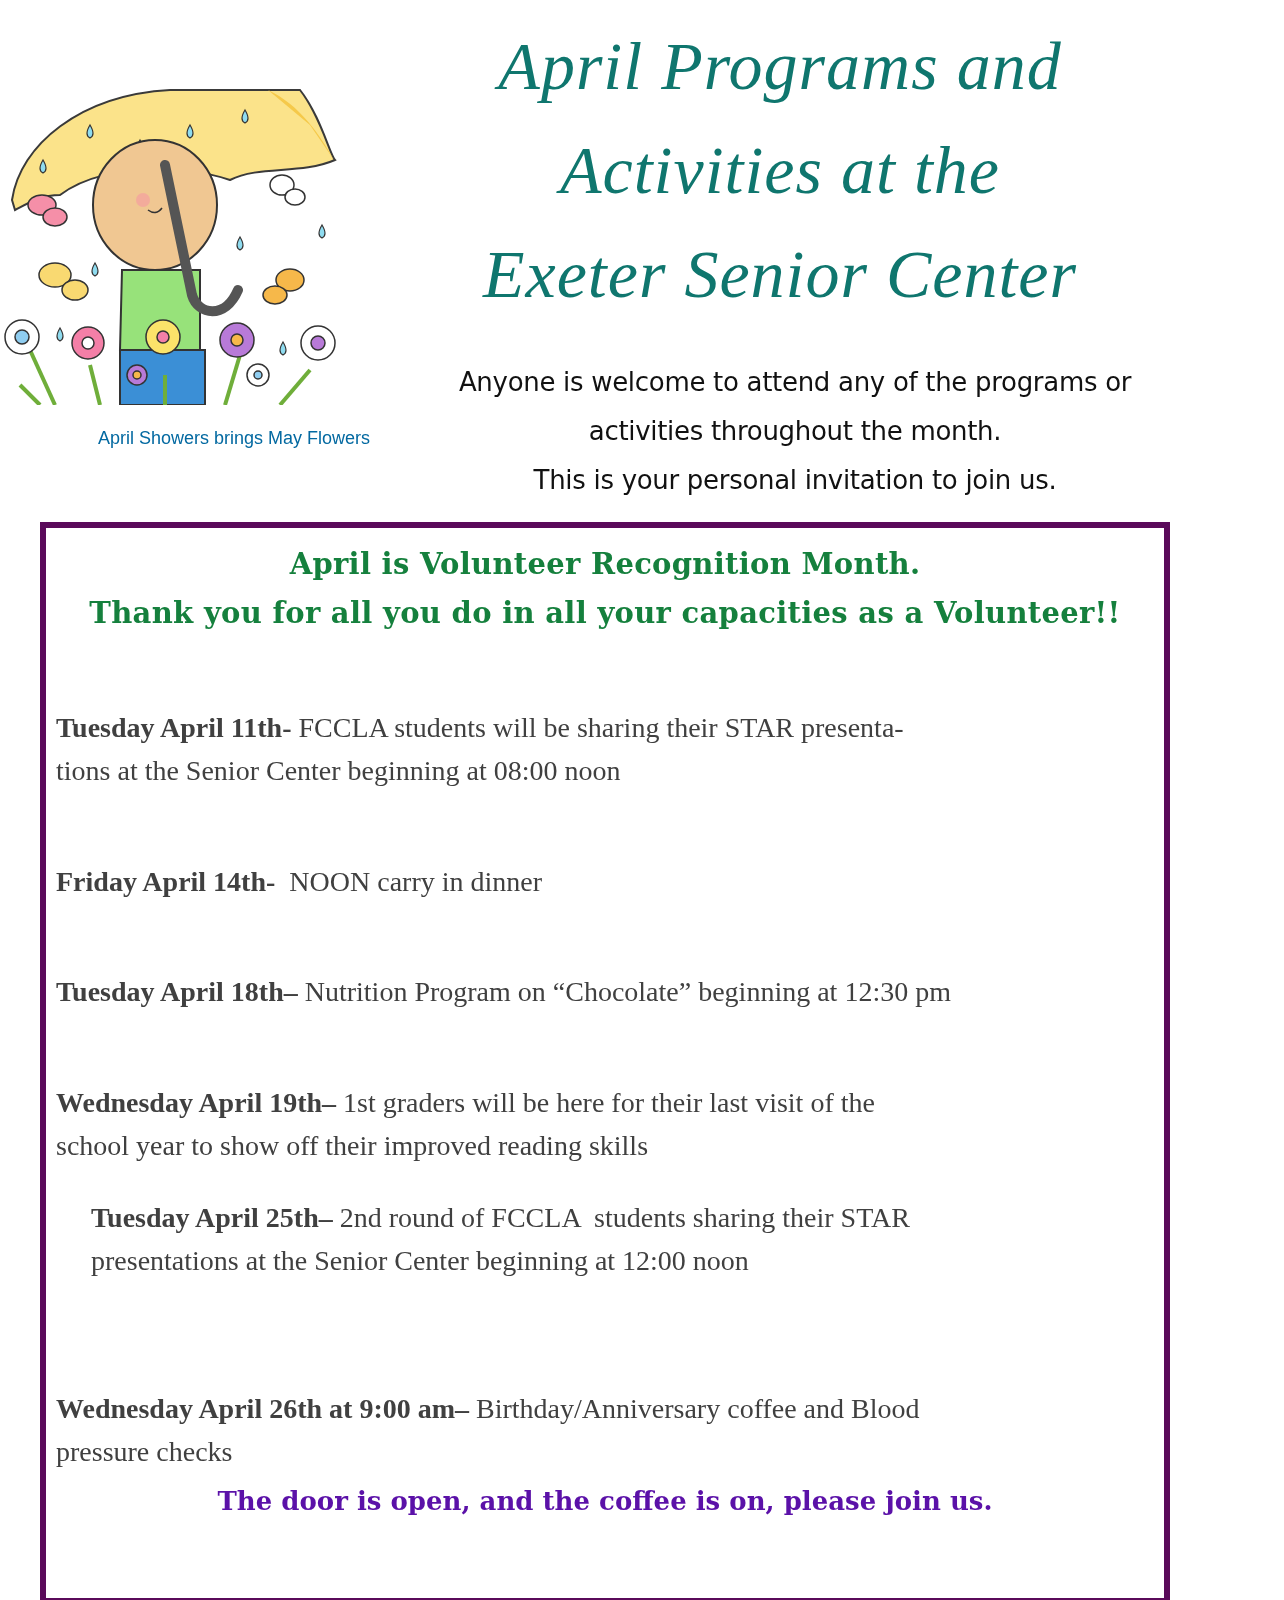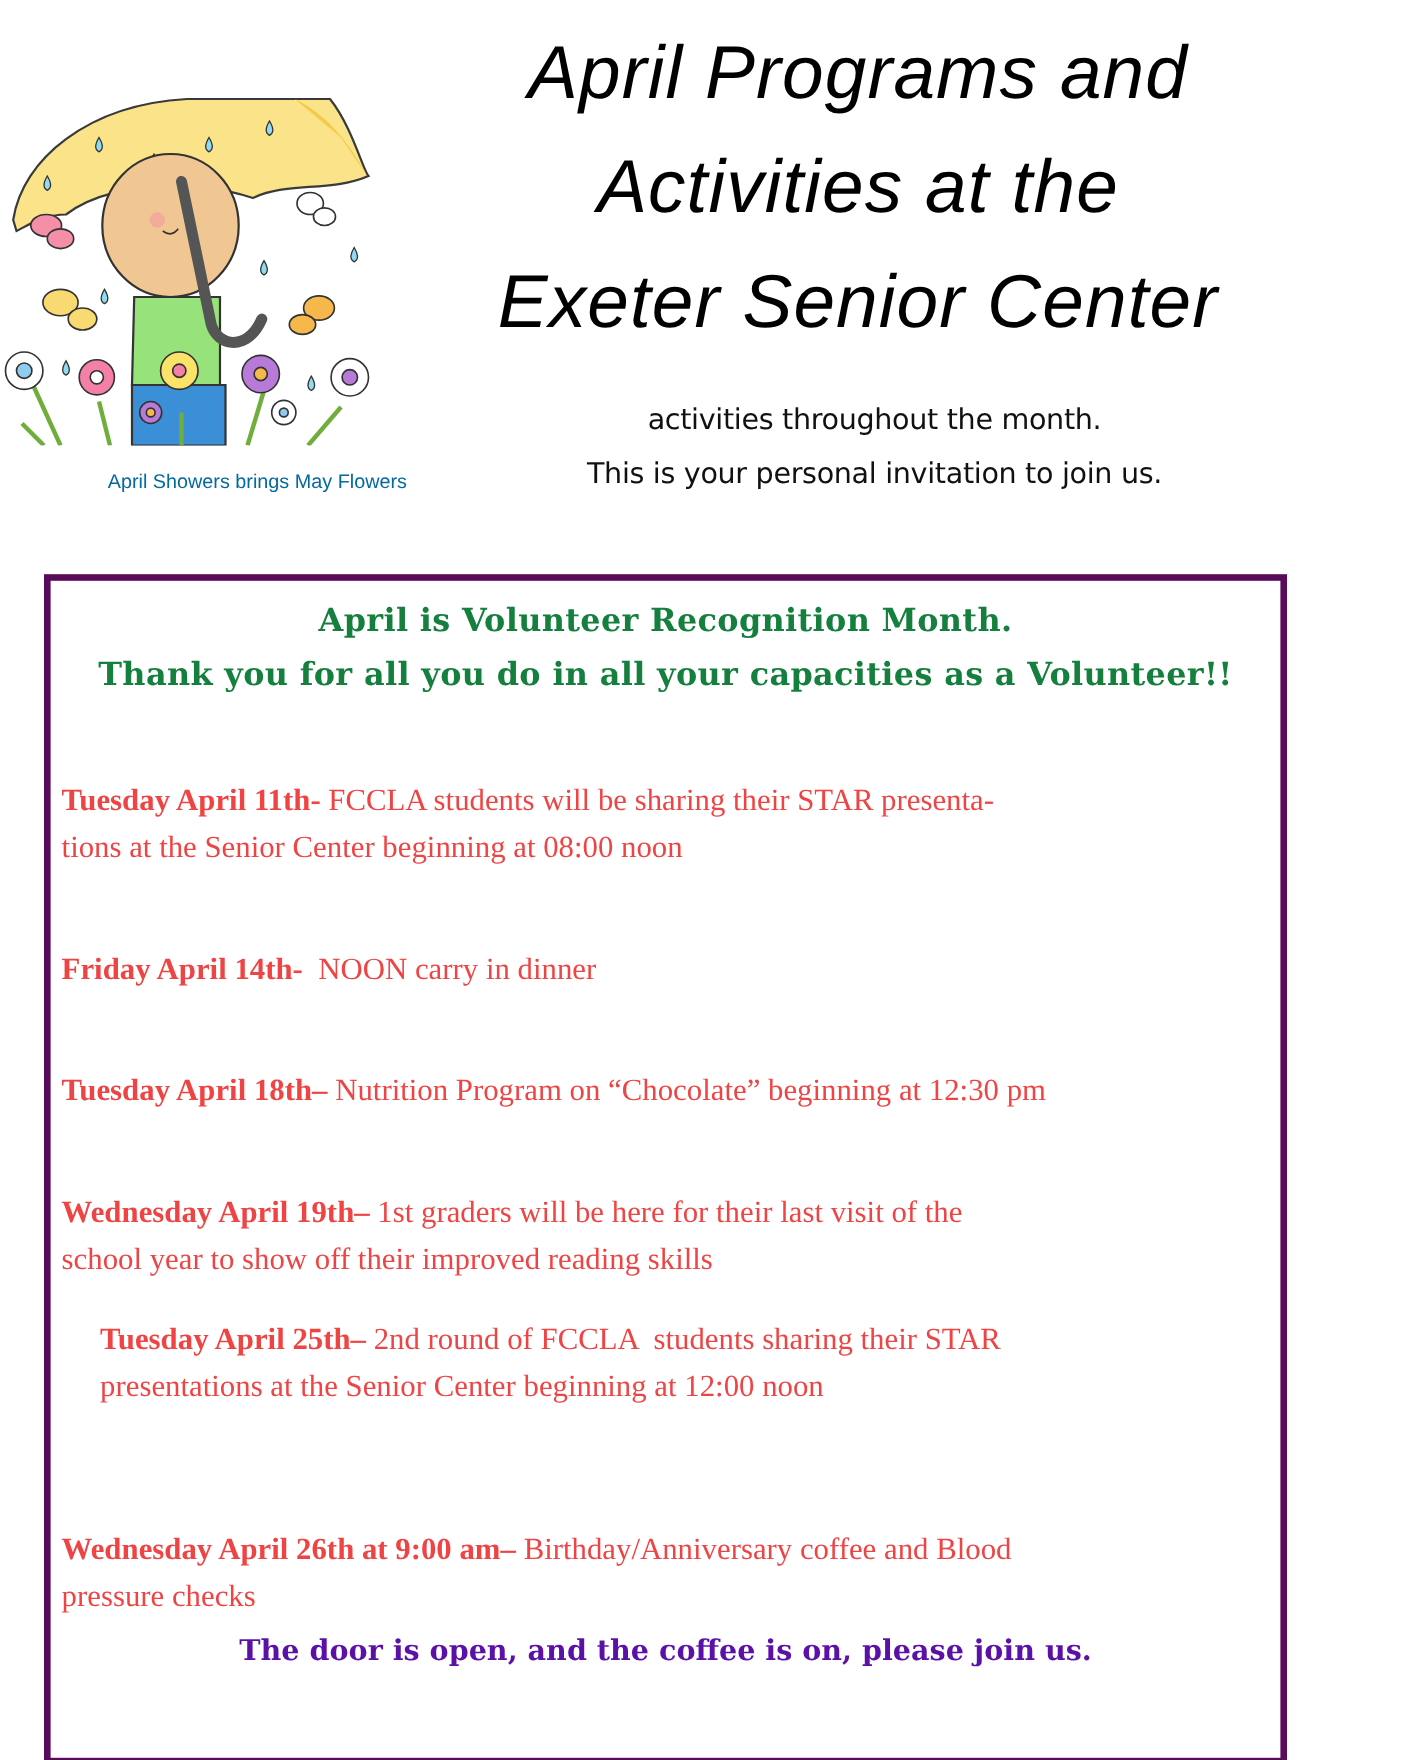--- a/index.html
+++ b/index.html
@@ -6,22 +6,22 @@
     body { width: 1284px; height: 1600px; position: relative; overflow: hidden; }
 
     .illustration { position: absolute; left: 0; top: 85px; width: 340px; height: 320px; }
     .caption {
       position: absolute; left: 0; top: 428px; width: 370px; text-align: right;
       font-family: "Liberation Sans", sans-serif; font-size: 18px; color: #0369a1;
     }
 
     .title {
       position: absolute; left: 400px; top: 14px; width: 760px; text-align: center;
-      font-family: Liberation Sans, sans-serif; font-style: italic; font-size: 68px;
-      line-height: 104px; color: #000000; letter-spacing: 1px;
+      font-family: Liberation Serif, serif; font-style: italic; font-size: 68px;
+      line-height: 104px; color: #0f766e; letter-spacing: 1px;
     }
     .title div { white-space: nowrap; }
 
     .intro {
       position: absolute; left: 410px; top: 358px; width: 770px; text-align: center;
       font-family: "DejaVu Sans", sans-serif; font-size: 26px; line-height: 49px; color: #111;
       letter-spacing: -0.3px;
     }
 
     .box {
@@ -29,21 +29,21 @@
       border: 6px solid #5a0a5a; background: #fff;
     }
     .box-head {
       text-align: center; font-family: "DejaVu Serif", serif; font-weight: bold;
       color: #15803d; font-size: 29px; line-height: 49px; margin-top: 12px;
       letter-spacing: 0.3px;
     }
     .events { position: absolute; left: 10px; top: 0; width: 1100px; }
     .event {
       position: absolute; left: 0; width: 1100px;
-      font-family: "Liberation Serif", serif; font-size: 28px; line-height: 43px; color: #ef4444;
+      font-family: "Liberation Serif", serif; font-size: 28px; line-height: 43px; color: #404040;
     }
     .event .day { font-weight: bold; }
     .closing {
       position: absolute; left: 0; width: 1118px; top: 958px; text-align: center;
       font-family: "DejaVu Serif", serif; font-weight: bold; font-size: 26px; color: #5b11a8;
     }
   </style>
 </head>
 <body>
 
@@ -116,20 +116,21 @@
 </div>
 <div class="caption">April Showers brings May Flowers</div>
 
 <div class="title">
   <div>April Programs and</div>
   <div>Activities at the</div>
   <div>Exeter Senior Center</div>
 </div>
 
 <div class="intro">
+  <div>Anyone is welcome to attend any of the programs or</div>
   <div>activities throughout the month.</div>
   <div>This is your personal invitation to join us.</div>
 </div>
 
 <div class="box">
   <div class="box-head">
     <div>April is Volunteer Recognition Month.</div>
     <div>Thank you for all you do in all your capacities as a Volunteer!!</div>
   </div>
 

